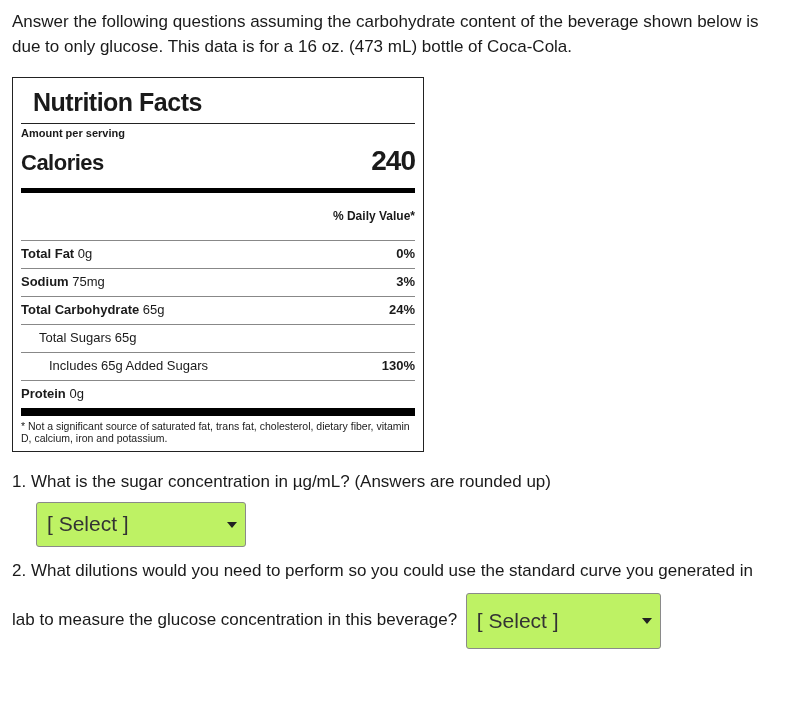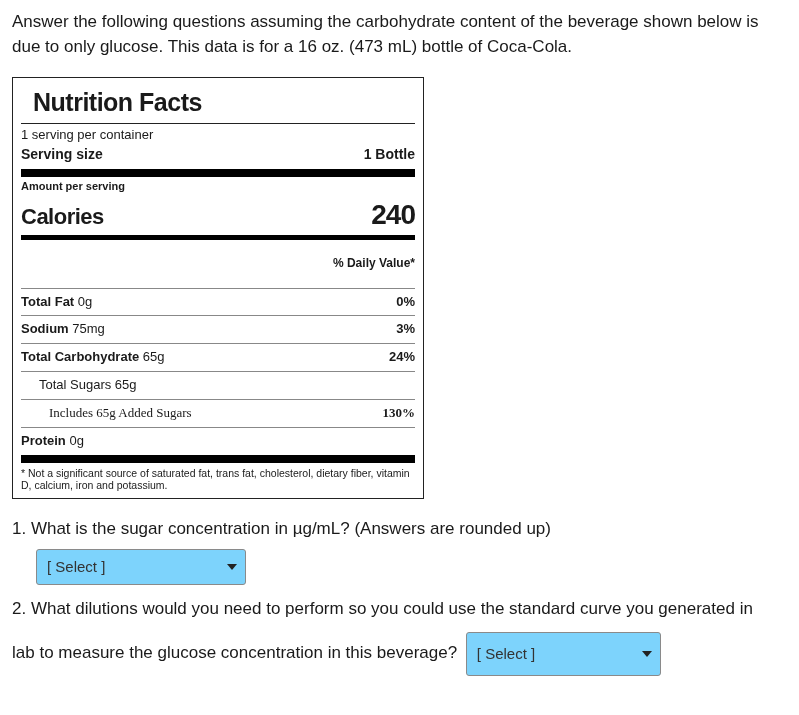--- a/index.html
+++ b/index.html
@@ -29,65 +29,65 @@
   }
   .nl-serv-container { border-bottom: 8px solid #000; padding: 2px 0 4px 0; }
   .nl-serv-per { font-size: 13px; padding-left: 0; }
   .nl-serv-size { display: flex; justify-content: space-between; font-weight: 700; font-size: 14px; }
   .nl-amount-per { font-size: 11px; font-weight: 700; padding-top: 2px; }
   .nl-cal-row {
     display: flex;
     justify-content: space-between;
     align-items: baseline;
     border-bottom: 5px solid #000;
-    padding-bottom: 0;
+    padding-bottom: 6px;
   }
   .nl-cal-label { font-size: 22px; font-weight: 900; letter-spacing: -0.5px; }
   .nl-cal-val { font-size: 28px; font-weight: 900; letter-spacing: -1px; }
   .nl-dv-header {
     text-align: right;
     font-size: 12px;
     font-weight: 700;
     border-bottom: 1px solid #888;
     padding: 15px 0;
   }
   .nl-row {
     display: flex;
     justify-content: space-between;
     border-bottom: 1px solid #888;
     padding: 4px 0;
     font-size: 13px;
   }
   .nl-row .label b { font-weight: 700; margin-top: 8px; }
   .nl-row .pct { font-weight: 700; }
   .nl-sub { padding-left: 18px; }
-  .nl-sub2 { padding-left: 28px; font-family: Liberation Serif, serif; }
+  .nl-sub2 { padding-left: 28px; }
   .nl-protein {
     border-bottom: 8px solid #000;
     padding: 4px 0;
     font-size: 13px;
   }
   .nl-protein b { font-weight: 700; }
   .nl-footnote {
     font-size: 10.5px;
     line-height: 1.2;
     padding-top: 4px;
   }
   .question-block { margin-top: 12px; font-size: 17px; }
   .qnum { }
   .select-box {
     display: inline-flex;
     align-items: center;
     justify-content: space-between;
     border: 1px solid #8a8a8a;
     border-radius: 3px;
     padding: 6px 8px 6px 10px;
-    font-size: 15px;
+    font-size: 21px;
     color: #333;
-    background: #7dd3fc;
+    background: #bef264;
     cursor: pointer;
     min-width: 210px;
     margin-top: 8px;
     margin-left: 24px;
   }
   .select-box.narrow { min-width: 195px; margin-left: 4px; margin-top: 0; vertical-align: middle; }
   .chev {
     width: 0; height: 0;
     border-left: 5px solid transparent;
     border-right: 5px solid transparent;
@@ -96,27 +96,20 @@
   }
   .q2-line { display: block; margin-top: 10px; line-height: 2; }
 </style>
 </head>
 <body>
 
 <p class="intro">Answer the following questions assuming the carbohydrate content of the beverage shown below is due to only glucose. This data is for a 16 oz. (473 mL) bottle of Coca-Cola.</p>
 
 <div class="nutrition-label">
   <div class="nl-title">Nutrition Facts</div>
-  <div class="nl-serv-container">
-    <div class="nl-serv-per">1 serving per container</div>
-    <div class="nl-serv-size">
-      <span>Serving size</span>
-      <span>1 Bottle</span>
-    </div>
-  </div>
   <div class="nl-amount-per">Amount per serving</div>
   <div class="nl-cal-row">
     <span class="nl-cal-label">Calories</span>
     <span class="nl-cal-val">240</span>
   </div>
   <div class="nl-dv-header">% Daily Value*</div>
 
   <div class="nl-row">
     <span class="label"><b>Total Fat</b> <span>0g</span></span>
     <span class="pct">0%</span>

